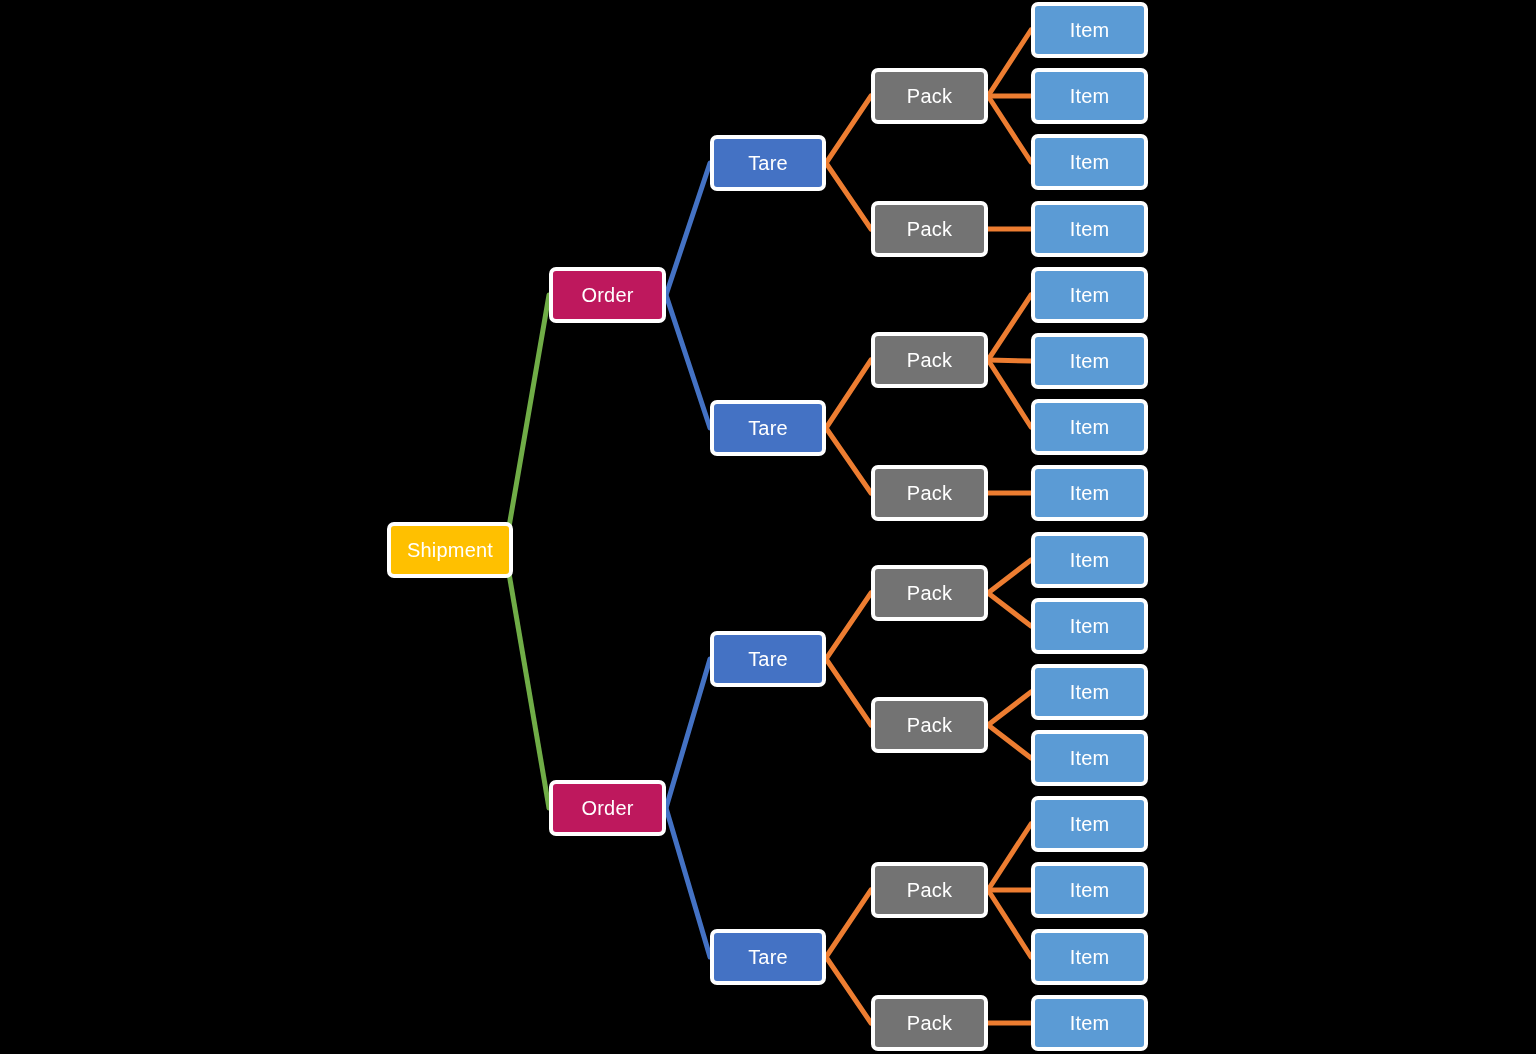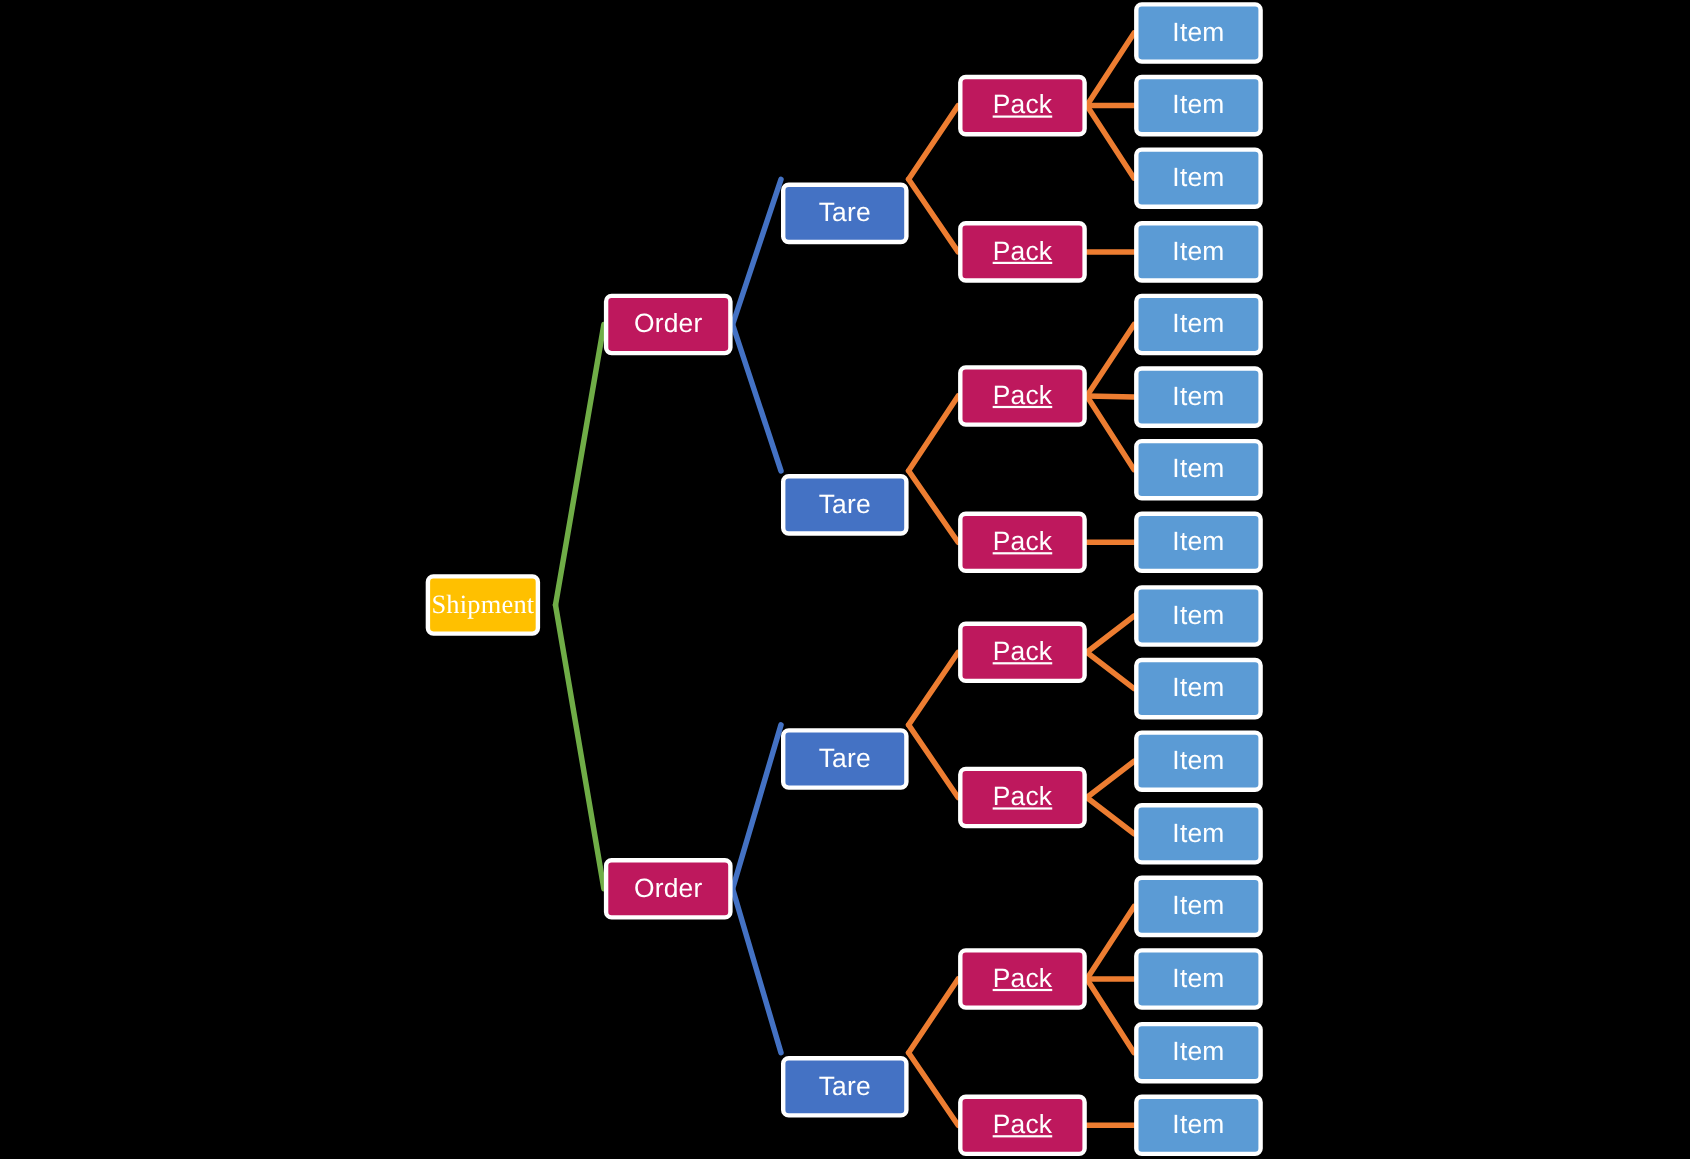--- a/index.html
+++ b/index.html
@@ -25,30 +25,30 @@
   }
   .node {
     position: absolute;
     box-sizing: border-box;
     display: flex;
     align-items: center;
     justify-content: center;
     color: #ffffff;
     border-radius: 7px;
     border: 4px solid #ffffff;
-    font-size: 24px;
+    font-size: 20px;
     line-height: 1;
     letter-spacing: 0.2px;
     white-space: nowrap;
     z-index: 5;
   }
   .node-shipment { background: #FFC000; }
   .node-order    { background: #be185d; }
-  .node-tare     { background: #4472C4; margin-top: 31px; }
-  .node-pack     { background: #be185d; text-decoration: underline; }
+  .node-tare     { background: #4472C4; }
+  .node-pack     { background: #737373; }
   .node-item     { background: #5B9BD5; }
 </style>
 </head>
 <body>
 
 <div id="canvas">
   <svg id="edges" viewBox="0 0 1536 1054" width="1536" height="1054">
       <line x1="505" y1="550" x2="549" y2="295" stroke="#70AD47" stroke-width="5" stroke-linecap="round"></line>
       <line x1="505" y1="550" x2="549" y2="808" stroke="#70AD47" stroke-width="5" stroke-linecap="round"></line>
       <line x1="666" y1="295" x2="710" y2="163" stroke="#4472C4" stroke-width="5" stroke-linecap="round"></line>
@@ -74,21 +74,21 @@
       <line x1="988" y1="593" x2="1031" y2="560" stroke="#ED7D31" stroke-width="5" stroke-linecap="round"></line>
       <line x1="988" y1="593" x2="1031" y2="626" stroke="#ED7D31" stroke-width="5" stroke-linecap="round"></line>
       <line x1="988" y1="725" x2="1031" y2="692" stroke="#ED7D31" stroke-width="5" stroke-linecap="round"></line>
       <line x1="988" y1="725" x2="1031" y2="758" stroke="#ED7D31" stroke-width="5" stroke-linecap="round"></line>
       <line x1="988" y1="890" x2="1031" y2="824" stroke="#ED7D31" stroke-width="5" stroke-linecap="round"></line>
       <line x1="988" y1="890" x2="1031" y2="890" stroke="#ED7D31" stroke-width="5" stroke-linecap="round"></line>
       <line x1="988" y1="890" x2="1031" y2="957" stroke="#ED7D31" stroke-width="5" stroke-linecap="round"></line>
       <line x1="988" y1="1023" x2="1031" y2="1023" stroke="#ED7D31" stroke-width="5" stroke-linecap="round"></line>
     </svg>
   <div id="node-layer">
-      <div class="node node-shipment" style="left: 387px; top: 522px; width: 104px; height: 56px; font-family: Liberation Serif, serif;">
+      <div class="node node-shipment" style="left: 387px; top: 522px; width: 126px; height: 56px;">
         <span>Shipment</span>
       </div>
       <div class="node node-order" style="left: 549px; top: 267px; width: 117px; height: 56px;">
         <span>Order</span>
       </div>
       <div class="node node-order" style="left: 549px; top: 780px; width: 117px; height: 56px;">
         <span>Order</span>
       </div>
       <div class="node node-tare" style="left: 710px; top: 135px; width: 116px; height: 56px;">
         <span>Tare</span>

